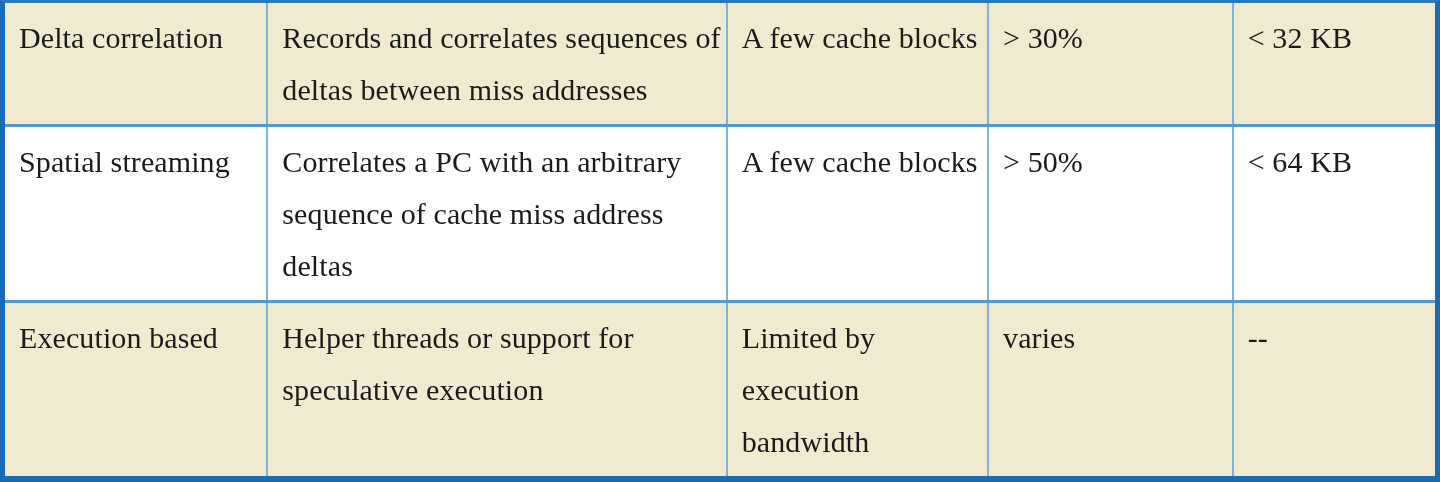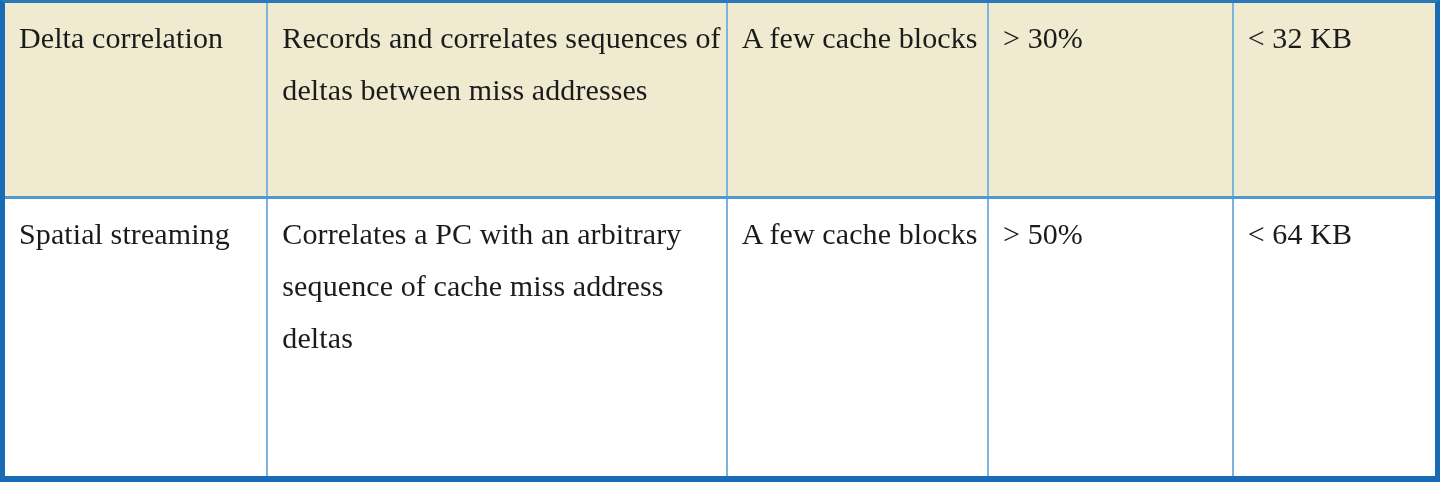--- a/index.html
+++ b/index.html
@@ -97,16 +97,33 @@
           <span class="cell-text">A few cache blocks</span>
         </td>
         <td class="col-coverage">
           <span class="cell-text">&gt; 50%</span>
         </td>
         <td class="col-storage">
           <span class="cell-text">&lt; 64 KB</span>
         </td>
       </tr>
 
+      <tr class="row-shaded">
+        <td class="col-technique">
+          <span class="cell-text">Execution based</span>
+        </td>
+        <td class="col-description">
+          <span class="cell-text">Helper threads or support for speculative execution</span>
+        </td>
+        <td class="col-degree">
+          <span class="cell-text">Limited by execution bandwidth</span>
+        </td>
+        <td class="col-coverage">
+          <span class="cell-text">varies</span>
+        </td>
+        <td class="col-storage">
+          <span class="cell-text">--</span>
+        </td>
+      </tr>
 
     </tbody>
   </table>
 </div>
 
 </body></html>

